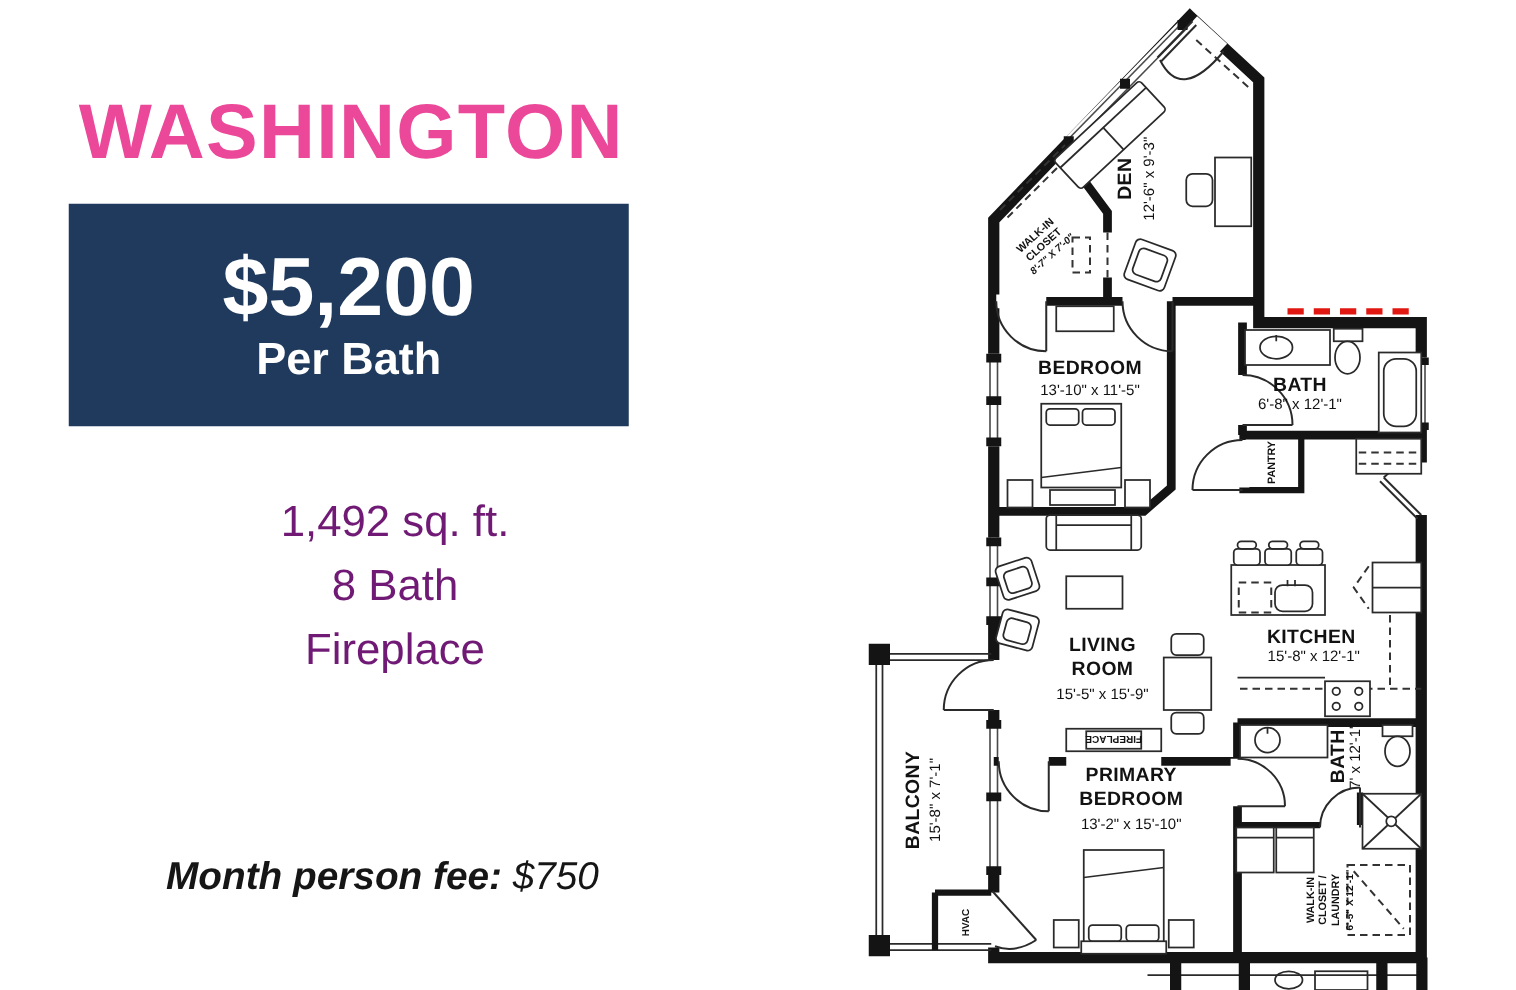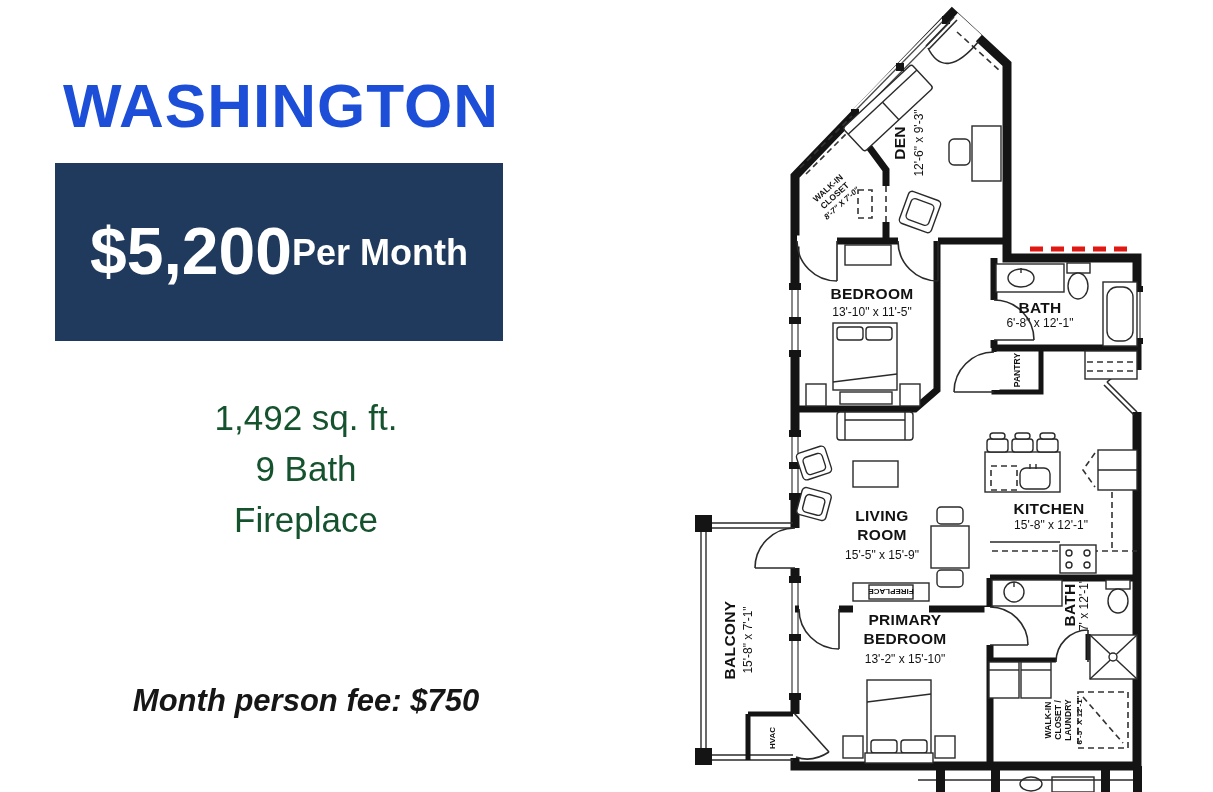--- a/index.html
+++ b/index.html
@@ -1,30 +1,30 @@
 <!DOCTYPE html>
 <html><head>
 <meta charset="utf-8">
 <style>
   html,body{margin:0;padding:0;}
   body{width:1213px;height:792px;background:#ffffff;position:relative;overflow:hidden;
        font-family:"Liberation Sans",sans-serif;color:#161616;}
   .panel{position:absolute;left:55px;top:0;width:452px;height:792px;}
   .title{position:absolute;left:-6px;top:70px;width:464px;text-align:center;
-         font-size:62px;font-weight:bold;color:#1d4ed8;letter-spacing:1px;white-space:nowrap;}
+         font-size:62px;font-weight:bold;color:#ec4899;letter-spacing:1px;white-space:nowrap;}
   .pricebox{position:absolute;left:0;top:163px;width:448px;height:178px;background:#1f3a5c;
-            display:flex;flex-direction:row;align-items:center;justify-content:center;color:#fff;}
+            display:flex;flex-direction:column;align-items:center;justify-content:center;color:#fff;}
   .price{font-size:66px;font-weight:bold;line-height:1.02;}
   .period{font-size:36px;font-weight:bold;margin-top:2px;}
-  .specs{position:absolute;left:25px;top:392px;width:452px;text-align:center;
-         font-size:35px;line-height:51px;color:#14532d;}
+  .specs{position:absolute;left:35px;top:392px;width:452px;text-align:center;
+         font-size:35px;line-height:51px;color:#701a75;}
   .fee{position:absolute;left:25px;top:683px;width:452px;text-align:center;font-size:31px;
        font-style:italic;white-space:nowrap;}
   .fee .lbl{font-weight:600;}
-  .fee .val{font-weight:700;}
+  .fee .val{font-weight:400;}
   svg.plan{position:absolute;left:0;top:0;}
   .wall{stroke:#141414;stroke-width:9;fill:none;stroke-linejoin:miter;}
   .iwall{stroke:#141414;stroke-width:7;fill:none;}
   .iwall5{stroke:#141414;stroke-width:5;fill:none;}
   .gap{stroke:#ffffff;stroke-width:11;fill:none;}
   .thin{stroke:#2a2a2a;stroke-width:1.4;fill:#ffffff;}
   .thinl{stroke:#2a2a2a;stroke-width:1.4;fill:none;}
   .arc{stroke:#2a2a2a;stroke-width:1.6;fill:none;}
   .dash{stroke:#333;stroke-width:1.6;fill:none;stroke-dasharray:6 4;}
   .glaz{stroke:#4a4a4a;stroke-width:1.3;fill:none;}
@@ -36,25 +36,25 @@
   .rsmall{font-weight:bold;font-size:8.6px;text-anchor:middle;}
   .rtiny{font-weight:bold;font-size:8px;text-anchor:middle;}
 </style>
 </head>
 <body>
 
 <div class="panel">
   <div class="title">WASHINGTON</div>
   <div class="pricebox">
     <div class="price">$5,200</div>
-    <div class="period">Per Month</div>
+    <div class="period">Per Bath</div>
   </div>
   <div class="specs">
     <div>1,492 sq. ft.</div>
-    <div>9 Bath</div>
+    <div>8 Bath</div>
     <div>Fireplace</div>
   </div>
   <div class="fee">
     <span class="lbl">Month person fee:</span>
     <span> </span>
     <span class="val">$750</span>
   </div>
 </div>
 
 <svg class="plan" width="1213" height="792" viewBox="0 0 1213 792">

